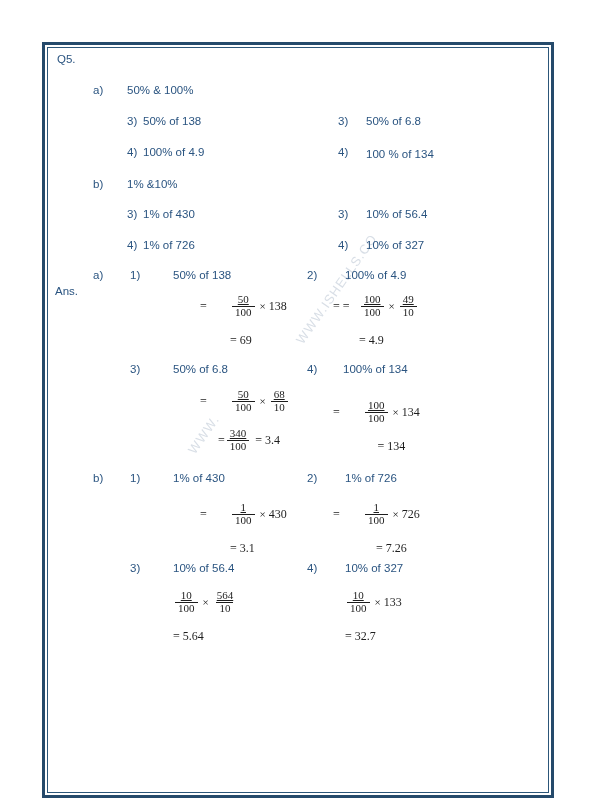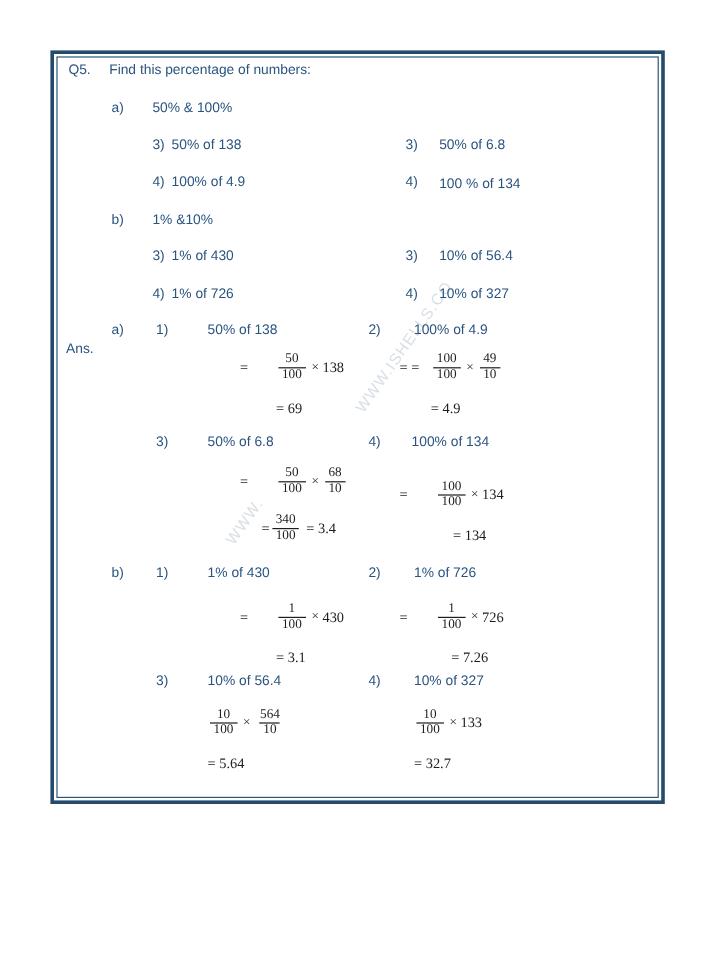--- a/index.html
+++ b/index.html
@@ -14,21 +14,21 @@
     font-family: "Liberation Sans", sans-serif;
     overflow: hidden;
   }
 
   
   #page-frame {
     position: absolute;
     left: 42px;
     top: 42px;
     width: 512px;
-    height: 628px;
+    height: 756px;
     border: 3px solid #254a6b;
     background: #ffffff;
     box-sizing: border-box;
   }
   #page-frame-inner {
     position: absolute;
     left: 2px;
     top: 2px;
     right: 2px;
     bottom: 2px;
@@ -90,20 +90,21 @@
     flex-direction: column;
     align-items: center;
     justify-content: center;
     vertical-align: middle;
     margin: 0 2px;
     line-height: 1.05;
   }
   .frac .num {
     padding: 0 3px;
     font-size: 11px;
+    text-decoration: underline;
   }
   .frac .den {
     padding: 0 3px;
     font-size: 11px;
     border-top: 1px solid #1d1d1d;
   }
   .op { margin: 0 3px; font-size: 11px; }
   .eqsign { font-size: 12px; }
 
   .mblock { position: absolute; }
@@ -112,21 +113,20 @@
 </style>
 </head>
 <body>
 
 <div id="page-frame">
   <div id="page-frame-inner"></div>
 
   <div id="content">
 
     <span class="abs lbl-q" style="left:12px; top:8px;">Q5.</span>
-    <span class="abs lbl-q" style="left:46px; top:8px;">Find this percentage of numbers:</span>
 
     <span class="abs lbl-sub" style="left:48px; top:39px;">a)</span>
     <span class="abs lbl-sub" style="left:82px; top:39px;">50% &amp; 100%</span>
 
     <span class="abs lbl-sub" style="left:82px; top:70px;">3)</span>
     <span class="abs lbl-sub" style="left:98px; top:70px;">50% of 138</span>
 
     <span class="abs lbl-sub" style="left:82px; top:101px;">4)</span>
     <span class="abs lbl-sub" style="left:98px; top:101px;">100% of 4.9</span>
 

